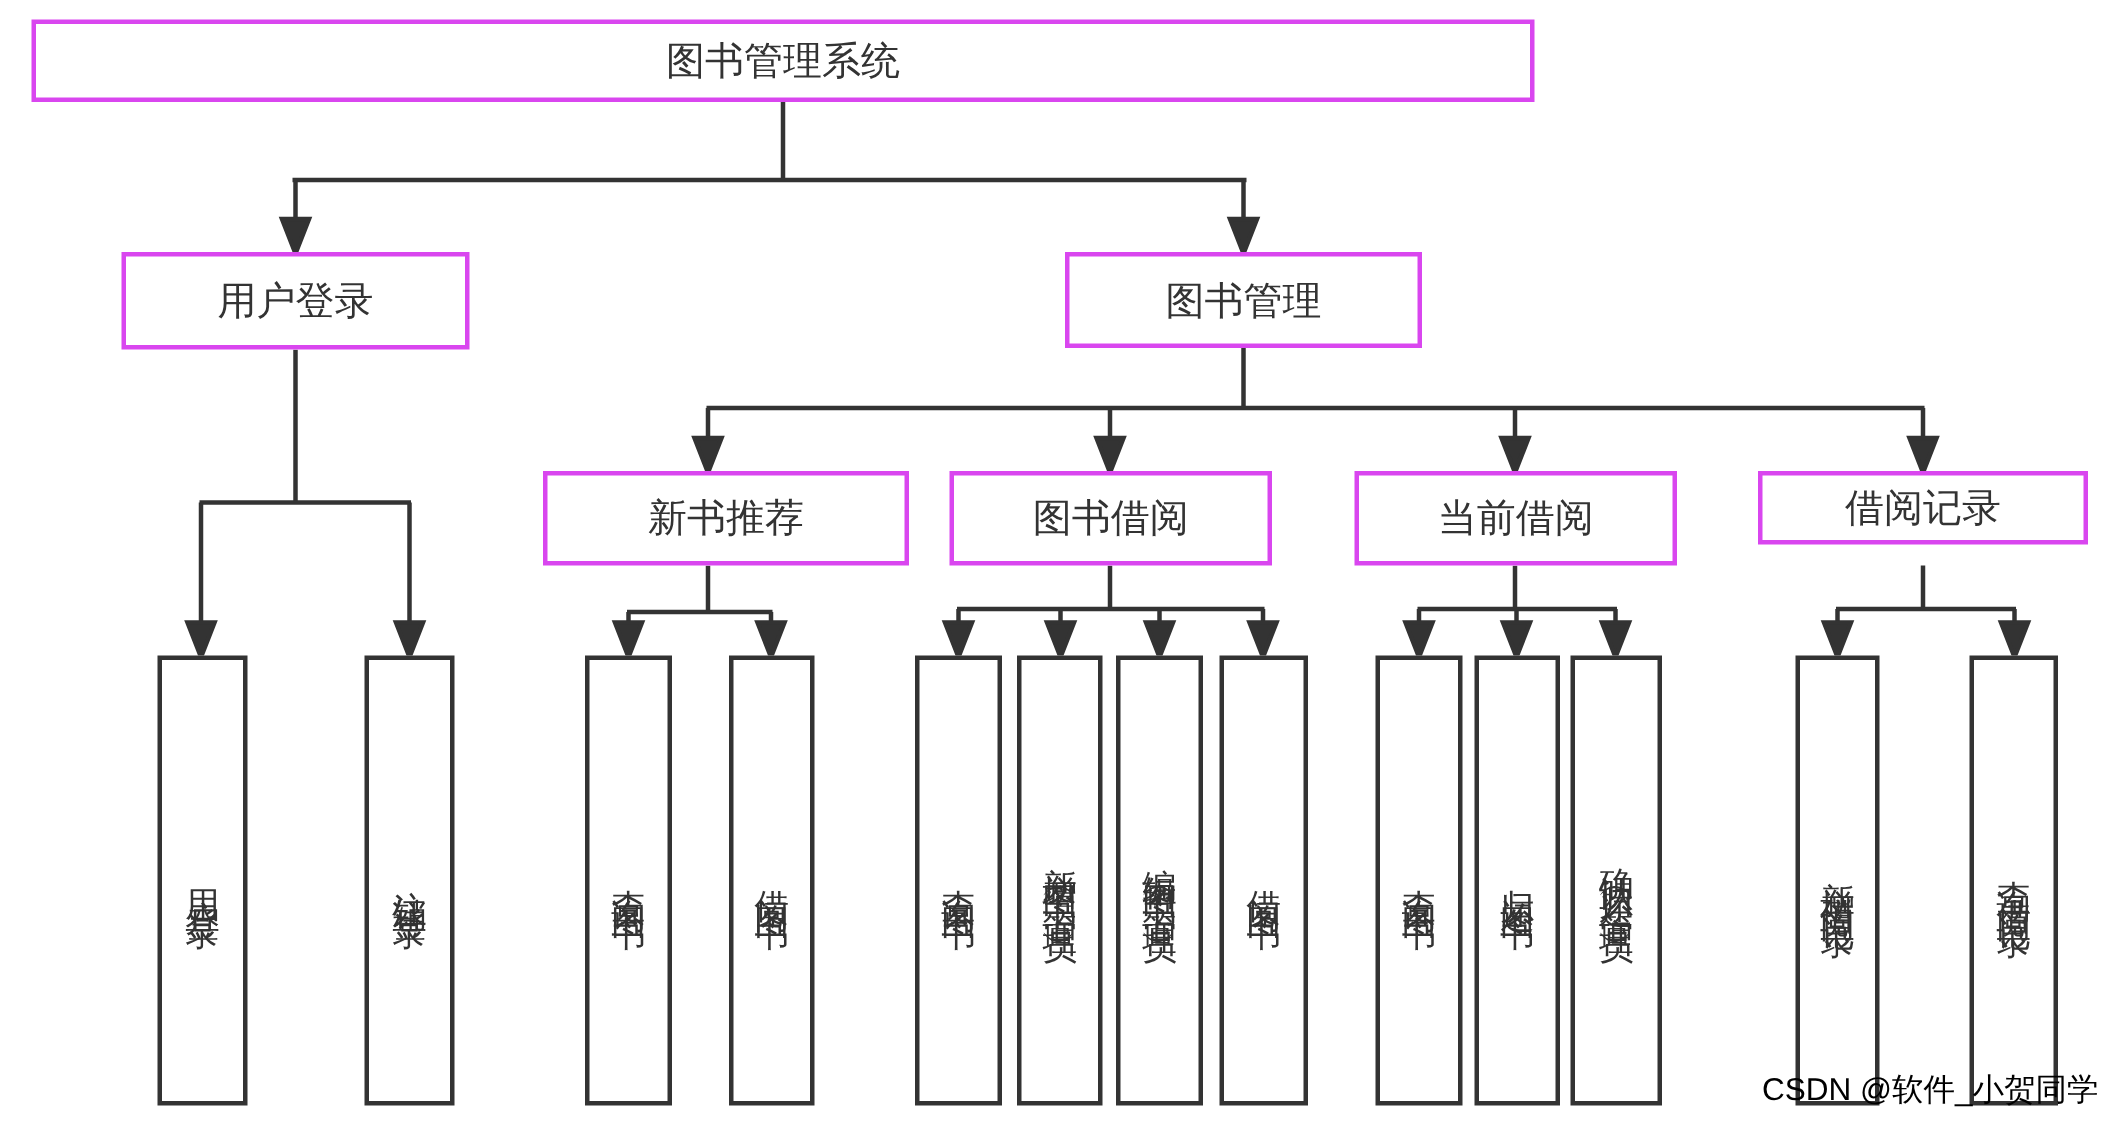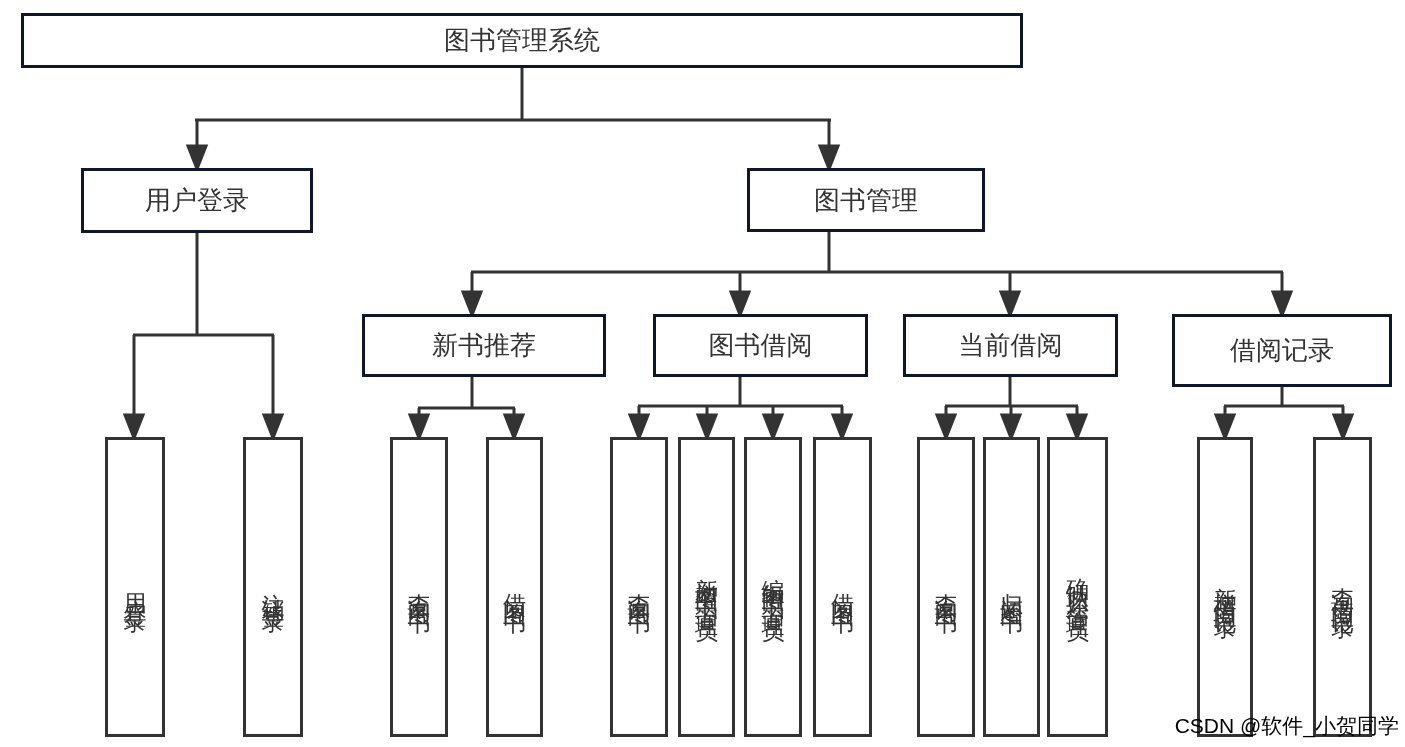--- a/index.html
+++ b/index.html
@@ -13,21 +13,21 @@
   }
   svg.connectors {
     position: absolute;
     left: 0; top: 0;
     width: 1405px; height: 747px;
     z-index: 1;
   }
   .node {
     position: absolute;
     box-sizing: border-box;
-    border: 3px solid #0f172a;
+    border: 3px solid #d946ef;
     background: #ffffff;
     display: flex;
     align-items: center;
     justify-content: center;
     color: #333333;
     font-size: 26px;
     z-index: 2;
     white-space: nowrap;
   }
   .leaf {
@@ -55,25 +55,25 @@
     right: 6px;
     bottom: 7px;
     color: #000000;
     font-size: 21px;
     z-index: 3;
     white-space: nowrap;
   }
   
   #root   { left: 21px;   top: 13px;  width: 1002px; height: 55px; }
   #l2a    { left: 81px;   top: 168px; width: 232px;  height: 65px; }
-  #l2b    { left: 747px;  top: 168px; width: 238px;  height: 64px; }
+  #l2b    { left: 710px;  top: 168px; width: 238px;  height: 64px; }
   #l3a    { left: 362px;  top: 314px; width: 244px;  height: 63px; }
-  #l3b    { left: 633px;  top: 314px; width: 215px;  height: 63px; margin-left: 20px; }
+  #l3b    { left: 633px;  top: 314px; width: 215px;  height: 63px; }
   #l3c    { left: 903px;  top: 314px; width: 215px;  height: 63px; }
-  #l3d    { left: 1172px; top: 314px; width: 220px;  height: 73px; }
+  #l3d    { left: 1172px; top: 314px; width: 220px;  height: 49px; }
   #u1 { left: 105px;  width: 60px; }
   #u2 { left: 243px;  width: 60px; }
   #n1 { left: 390px;  width: 58px; }
   #n2 { left: 486px;  width: 57px; }
   #b1 { left: 610px;  width: 58px; }
   #b2 { left: 678px;  width: 57px; }
   #b3 { left: 744px;  width: 58px; }
   #b4 { left: 813px;  width: 59px; }
   #c1 { left: 917px;  width: 58px; }
   #c2 { left: 983px;  width: 57px; }

